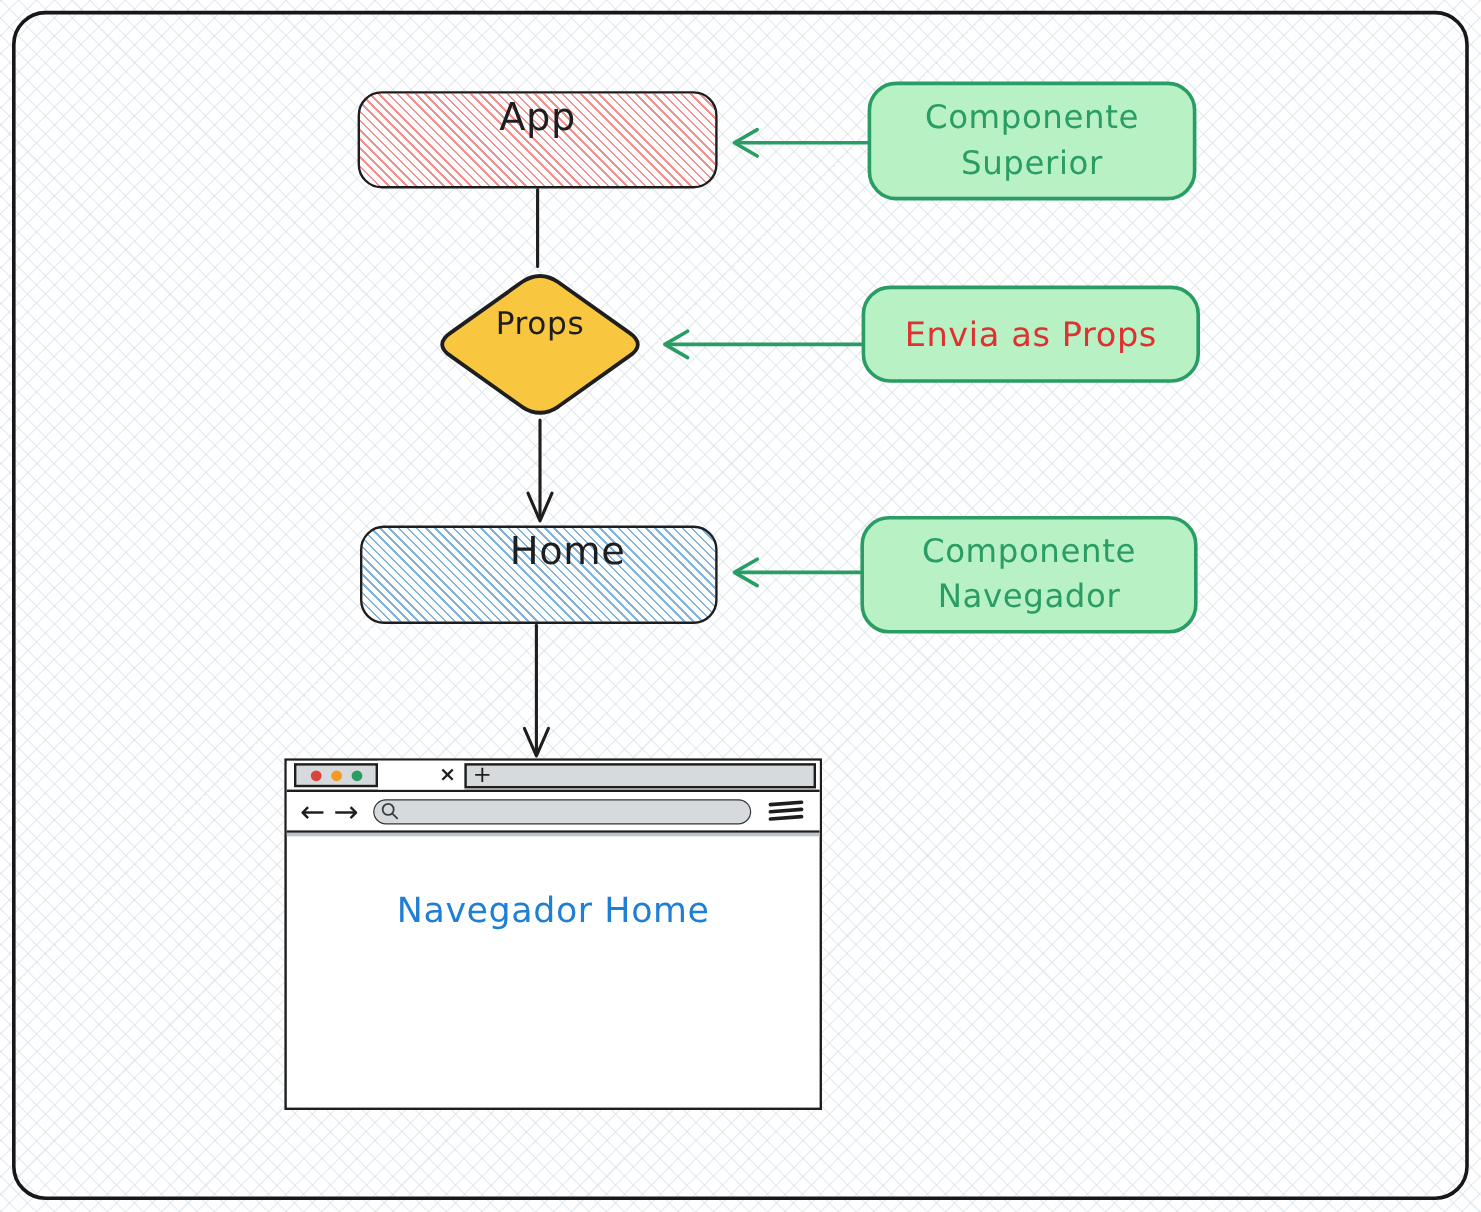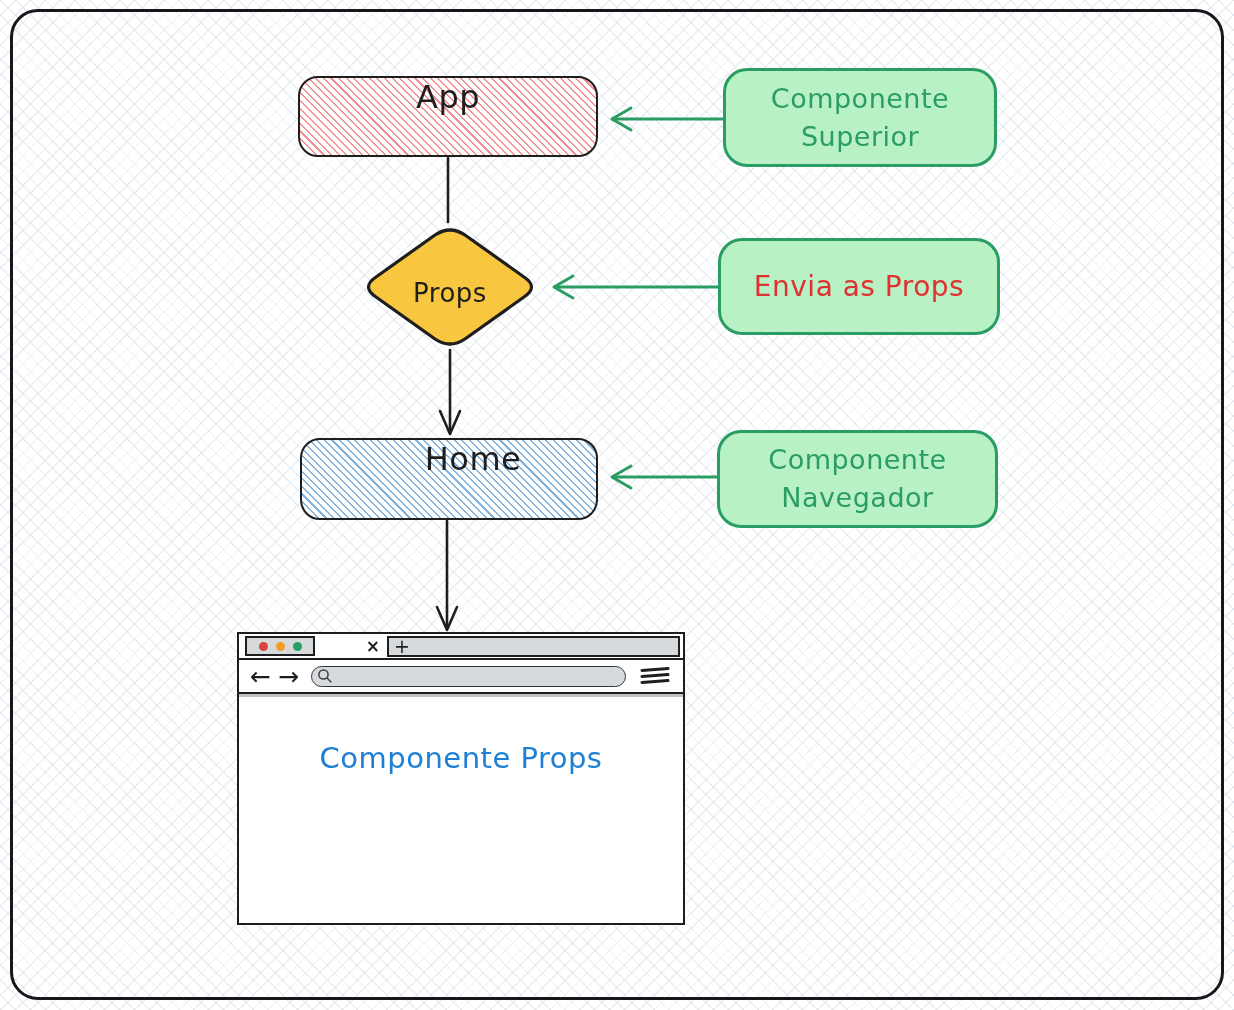--- a/index.html
+++ b/index.html
@@ -47,32 +47,32 @@
   .node-app {
     left: 298px; top: 76px; width: 300px; height: 81px;
     background-image: repeating-linear-gradient(45deg, var(--red-hatch) 0, var(--red-hatch) 1.5px, transparent 1.5px, transparent 5.4px);
   }
   .node-home {
     left: 300px; top: 438px; width: 298px; height: 82px;
     background-image: repeating-linear-gradient(45deg, var(--blue-hatch) 0, var(--blue-hatch) 1.5px, transparent 1.5px, transparent 5.4px);
     padding-left: 48px;
   }
   .node-props-label {
-    position: absolute; left: 380px; top: 278px; width: 140px;
+    position: absolute; left: 380px; top: 255px; width: 140px;
     text-align: center; font-size: 26px; letter-spacing: 0.5px; color: var(--ink);
   }
   .anno {
     position: absolute; background: var(--green-fill);
     border: 3px solid var(--green-stroke); border-radius: 24px;
     display: flex; flex-direction: column; align-items: center; justify-content: center;
     color: var(--green-stroke); font-size: 27px; line-height: 38px; text-align: center;
     letter-spacing: 0.5px;
   }
   .anno-superior { left: 723px; top: 68px;  width: 274px; height: 99px; }
-  .anno-envia    { left: 718px; top: 238px; width: 282px; height: 97px; color: var(--red-text); font-size: 28px; }
+  .anno-envia    { left: 718px; top: 238px; width: 282px; height: 81px; color: var(--red-text); font-size: 28px; }
   .anno-inferior { left: 717px; top: 430px; width: 281px; height: 98px; }
 
   
   .browser {
     position: absolute; left: 237px; top: 632px; width: 448px; height: 293px;
     border: 2.6px solid var(--ink); background: #ffffff;
   }
   .tabstrip {
     height: 26px; border-bottom: 2.4px solid var(--ink);
     display: flex; align-items: center; background: #ffffff;
@@ -180,15 +180,15 @@
       </svg>
     </div>
     <svg width="34" height="22" viewBox="0 0 34 22">
       <line x1="4" y1="5.5" x2="30" y2="3.5" stroke="#1e1e1e" stroke-width="3" stroke-linecap="round"></line>
       <line x1="4" y1="11.5" x2="30" y2="9.5" stroke="#1e1e1e" stroke-width="3" stroke-linecap="round"></line>
       <line x1="4" y1="17.5" x2="30" y2="15.5" stroke="#1e1e1e" stroke-width="3" stroke-linecap="round"></line>
     </svg>
   </div>
   <div class="shadow-line"></div>
   <div class="page-content">
-    <span>Componente Props</span>
+    <span>Navegador Home</span>
   </div>
 </div>
 
 </body></html>

